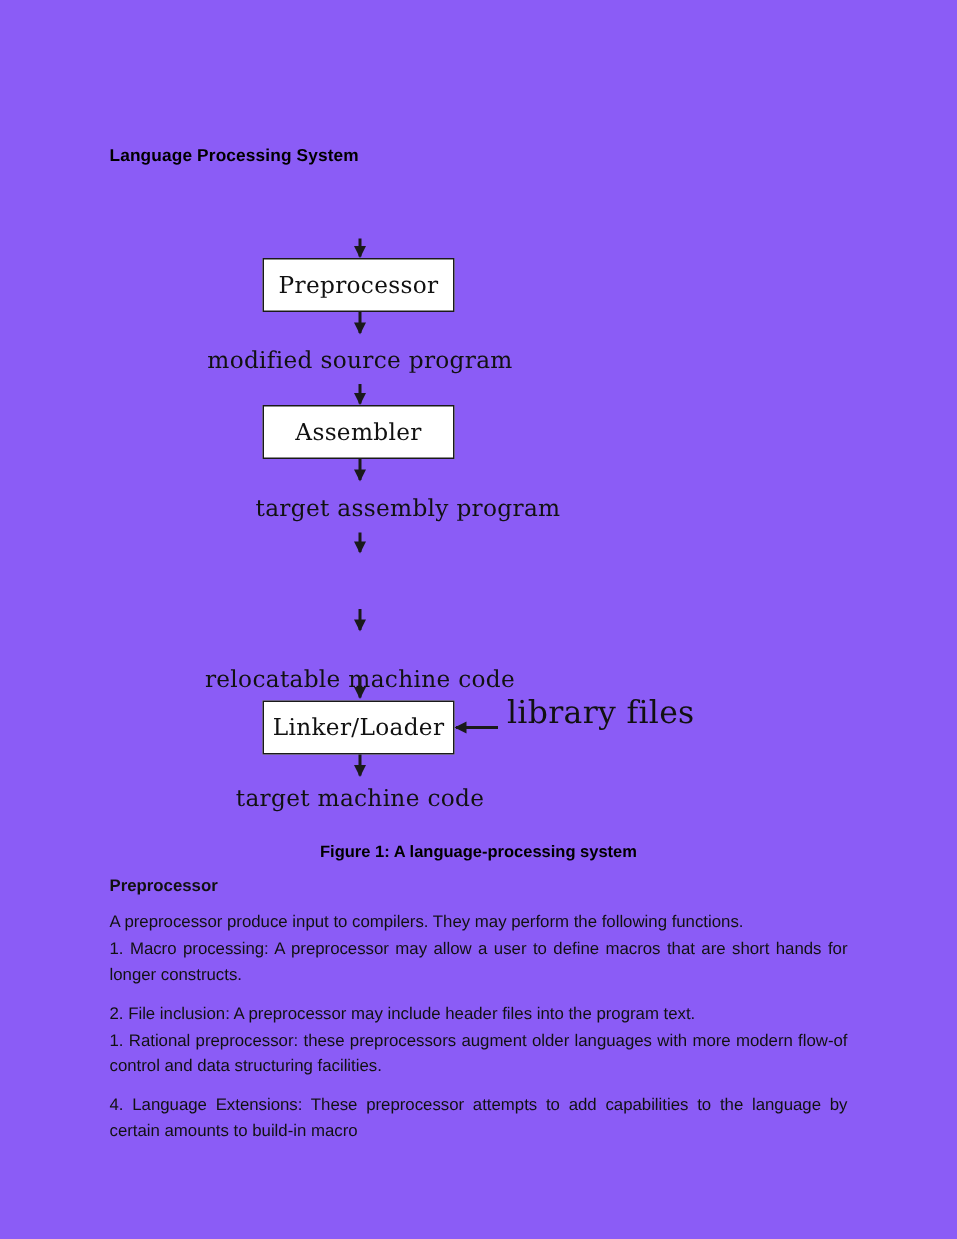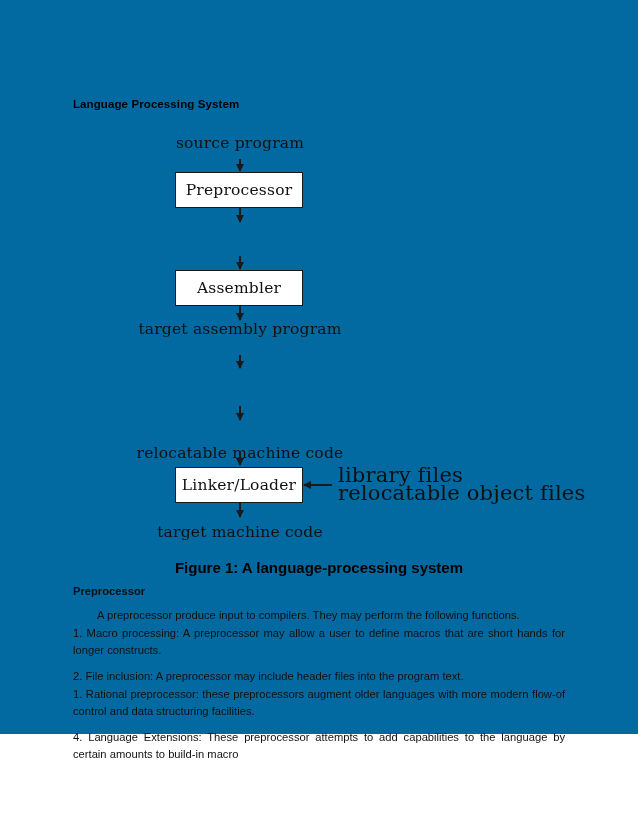--- a/index.html
+++ b/index.html
@@ -13,22 +13,22 @@
     position: relative;
     font-family: "Liberation Sans", sans-serif;
     color: #000000;
     overflow: hidden;
   }
 
   .page {
     position: absolute;
     left: 0; top: 0;
     width: 638px;
-    height: 734px;
-    background: #0369a1;
+    height: 826px;
+    background: #8b5cf6;
   }
 
   
   .doc-heading {
     position: absolute;
     left: 73px;
     top: 97px;
     font-size: 11.5px;
     font-weight: bold;
     letter-spacing: 0.1px;
@@ -128,21 +128,21 @@
     letter-spacing: 0.2px;
   }
 
   
   .figure-caption {
     position: absolute;
     left: 73px;
     top: 561px;
     width: 492px;
     text-align: center;
-    font-size: 15px;
+    font-size: 11px;
     font-weight: bold;
     line-height: 14px;
   }
 
   
   .body-block {
     position: absolute;
     left: 73px;
     width: 492px;
     font-size: 11.2px;
@@ -157,62 +157,61 @@
 </style>
 </head>
 <body>
 
 <div class="page">
 
   <div class="doc-heading">Language Processing System</div>
 
   <div class="figure">
 
-    <div class="flow-label centered" style="top:8px;">source program</div>
     <div class="arrow-down" style="top:33px; height:12px;"></div>
 
     <div class="flow-box" style="top:46px;">
       <span>Preprocessor</span>
     </div>
     <div class="arrow-down" style="top:82px; height:14px;"></div>
 
+    <div class="flow-label centered" style="top:105px;">modified source program</div>
     <div class="arrow-down" style="top:130px; height:13px;"></div>
 
     <div class="flow-box" style="top:144px;">
       <span>Assembler</span>
     </div>
     <div class="arrow-down" style="top:180px; height:14px;"></div>
 
-    <div class="flow-label centered" style="top:194px;">target assembly program</div>
+    <div class="flow-label centered" style="top:204px;padding-left:32px;">target assembly program</div>
     <div class="arrow-down" style="top:229px; height:13px;"></div>
 
     <div class="arrow-down" style="top:280px; height:14px;"></div>
 
     <div class="flow-label centered" style="top:304px;margin-top:14px;">relocatable machine code</div>
     <div class="arrow-down" style="top:325px; height:14px;"></div>
 
     <div class="flow-box" style="top:341px;">
       <span>Linker/Loader</span>
     </div>
 
     <div class="arrow-left" style="left:304px; top:358px; width:28px;"></div>
     <div class="side-label" style="left:338px; top:340px;">library files</div>
-    <div class="side-label" style="left:338px; top:358px;">relocatable object files</div>
 
     <div class="arrow-down" style="top:377px; height:14px;"></div>
 
     <div class="flow-label centered" style="top:397px;">target machine code</div>
 
   </div>
 
   <div class="figure-caption">Figure 1: A language-processing system</div>
 
   <div class="body-block bold" style="top:583px;">Preprocessor</div>
 
-  <div class="body-block" style="top:607px;margin-left:24px;">A preprocessor produce input to compilers. They may perform the following functions.</div>
+  <div class="body-block" style="top:607px;">A preprocessor produce input to compilers. They may perform the following functions.</div>
 
   <div class="body-block" style="top:625px;">1. Macro processing: A preprocessor may allow a user to define macros that are short hands for longer constructs.</div>
 
   <div class="body-block" style="top:668px;">2. File inclusion: A preprocessor may include header files into the program text.</div>
 
   <div class="body-block" style="top:686px;">1. Rational preprocessor: these preprocessors augment older languages with more modern flow-of control and data structuring facilities.</div>
 
   <div class="body-block" style="top:729px;">4. Language Extensions: These preprocessor attempts to add capabilities to the language by certain amounts to build-in macro</div>
 
 </div>

